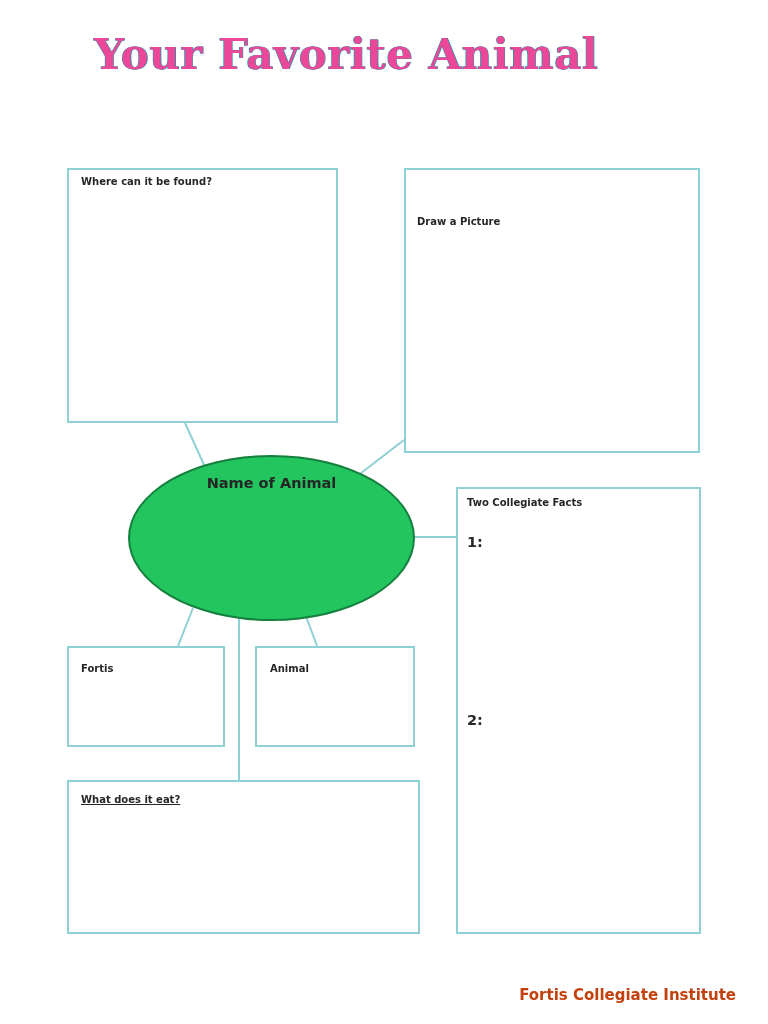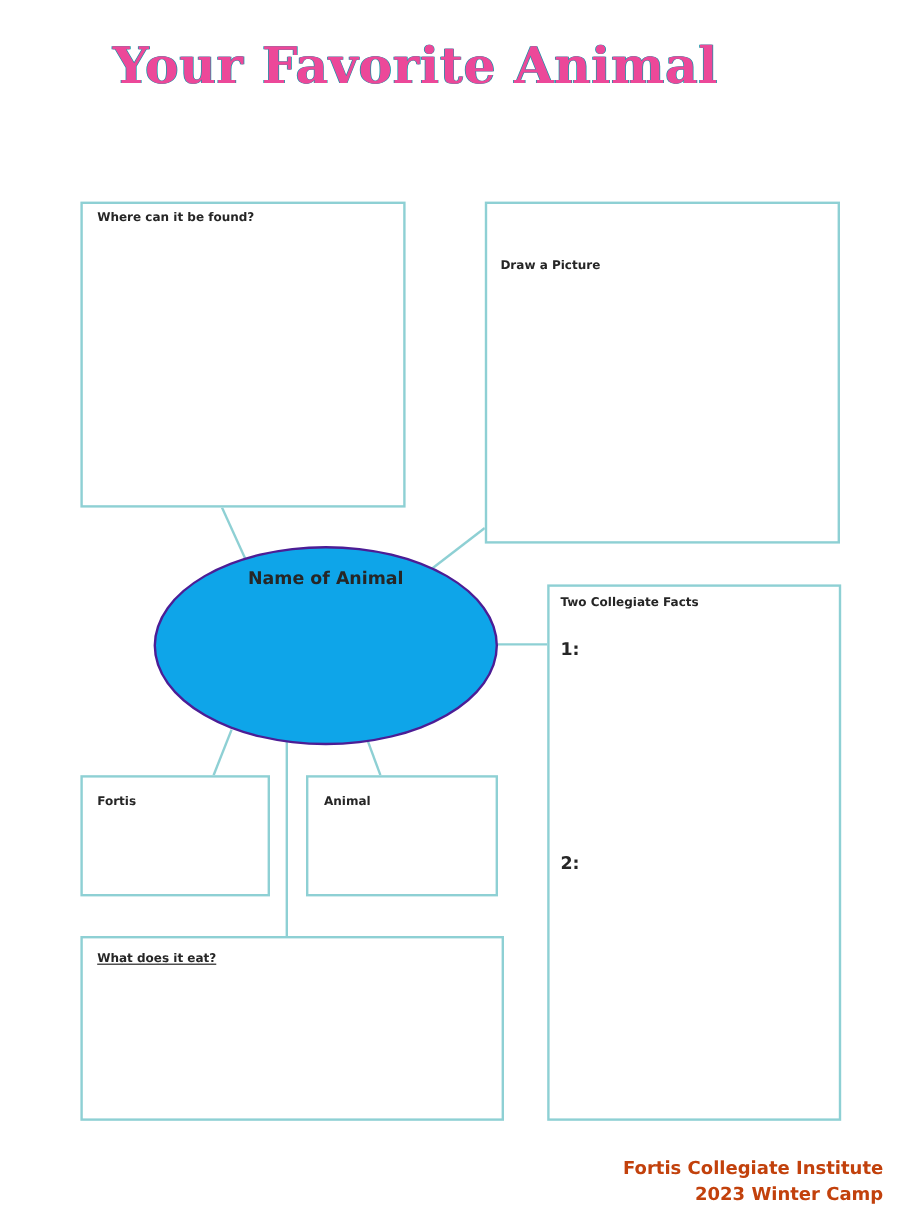--- a/index.html
+++ b/index.html
@@ -86,23 +86,23 @@
   #fact-two     { left: 467px; top: 712px; }
 
   
   .center-node {
     position: absolute;
     left: 128px;
     top: 455px;
     width: 287px;
     height: 166px;
     box-sizing: border-box;
-    border: 2px solid #4c1d95;
+    border: 2px solid #15803d;
     border-radius: 50%;
-    background: #0ea5e9;
+    background: #22c55e;
   }
   .center-node-label {
     position: absolute;
     left: 0;
     top: 18px;
     width: 100%;
     text-align: center;
     font-family: "DejaVu Sans", sans-serif;
     font-weight: bold;
     font-size: 14.5px;
@@ -176,16 +176,15 @@
   <div class="field-label" id="label-height">Fortis</div>
 
   <div class="field-box" id="box-weight"></div>
   <div class="field-label" id="label-weight">Animal</div>
 
   <div class="field-box" id="box-eat"></div>
   <div class="field-label" id="label-eat">What does it eat?</div>
 
   <div class="footer">
     <div>Fortis Collegiate Institute</div>
-    <div>2023 Winter Camp</div>
   </div>
 
 </div>
 
 </body></html>

